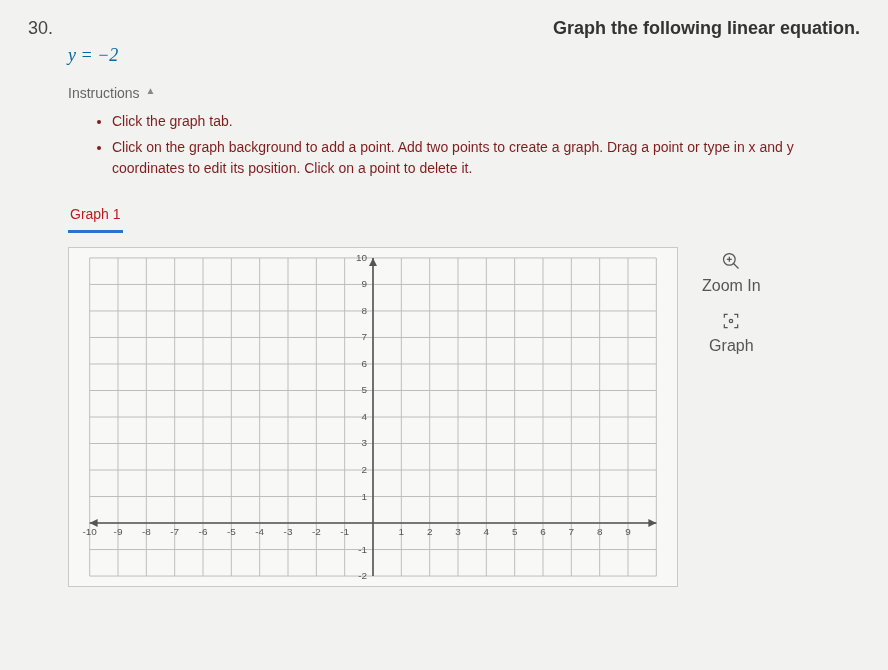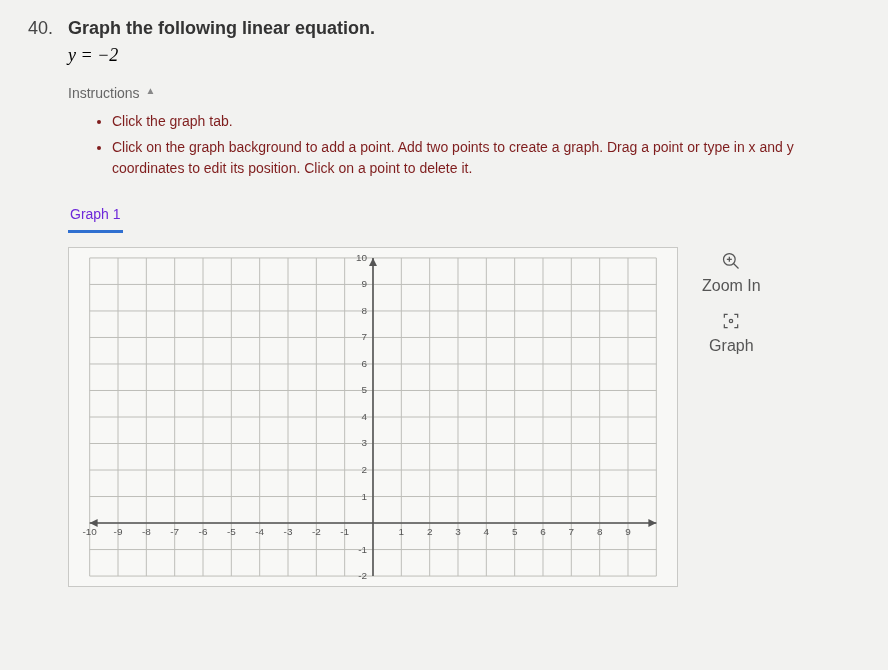--- a/index.html
+++ b/index.html
@@ -10,57 +10,57 @@
       height: 670px;
       overflow: hidden;
       color: #333;
     }
     .page {
       padding: 18px 28px 0 28px;
     }
     .question-row { display: flex; gap: 12px; }
     .qnum { font-size: 18px; color: #444; min-width: 28px; }
     .qbody { flex: 1; }
-    .qtitle { font-size: 18px; font-weight: 600; color: #333; margin-bottom: 6px; }
-    .equation { font-family: 'Times New Roman', serif; font-style: italic; font-size: 18px; color: #000000; margin-bottom: 18px; }
+    .qtitle { font-size: 18px; font-weight: 600; color: #333; margin-bottom: 6px; text-align: right; }
+    .equation { font-family: 'Times New Roman', serif; font-style: italic; font-size: 18px; color: #0369a1; margin-bottom: 18px; }
     .equation .eq-y { font-style: italic; }
     .instructions-header {
       font-size: 14px; color: #666; margin-bottom: 10px; cursor: pointer;
       display: inline-flex; gap: 6px;
     }
     .instructions-header .chev { font-size: 10px; color: #888; }
     .instructions ul { list-style: disc; margin-left: 44px; font-size: 14px; color: #7f1d1d; line-height: 1.45; }
     .instructions li { margin-bottom: 6px; }
     .tabrow { margin-top: 22px; display: flex; gap: 18px; align-items: flex-end; }
     .tab {
       font-size: 14px; color: #444; padding: 6px 2px 8px 2px; cursor: pointer;
       border-bottom: 3px solid transparent;
     }
-    .tab.active { border-bottom: 3px solid #2f6fd0; color: #6d28d9; }
+    .tab.active { border-bottom: 3px solid #2f6fd0; color: #b91c1c; }
     .graph-area {
       margin-top: 14px; display: flex; gap: 18px; align-items: flex-start;
     }
     .graph-holder {
       width: 610px; height: 340px; background: #f8f8f6; border: 1px solid #c9c9c6; position: relative;
     }
     .controls { display: flex; flex-direction: column; gap: 8px; align-items: center; font-size: 16px; color: #555; }
     .ctrl { display:flex; flex-direction:column; align-items:center; gap:2px; cursor:pointer; padding:4px 6px; }
     .ctrl svg { width:20px; height:20px; stroke:#555; fill:none; stroke-width:1.5; }
     svg.grid { width:100%; height:100%; display:block; }
     .gridline { stroke:#bdbdb8; stroke-width:1; }
     .axisline { stroke:#555; stroke-width:1.6; }
     .axislabel { font-size:10px; fill:#555; font-family: Arial, sans-serif; }
     .arrow { fill:#555; }
   </style>
 </head>
 <body>
 
 <div class="page">
   <div class="question-row">
-    <div class="qnum">40.</div>
+    <div class="qnum">30.</div>
     <div class="qbody">
       <div class="qtitle">Graph the following linear equation.</div>
       <div class="equation">
         <span class="eq-y">y</span>
         <span>=</span>
         <span>−2</span>
       </div>
 
       <div class="instructions">
         <div class="instructions-header">

